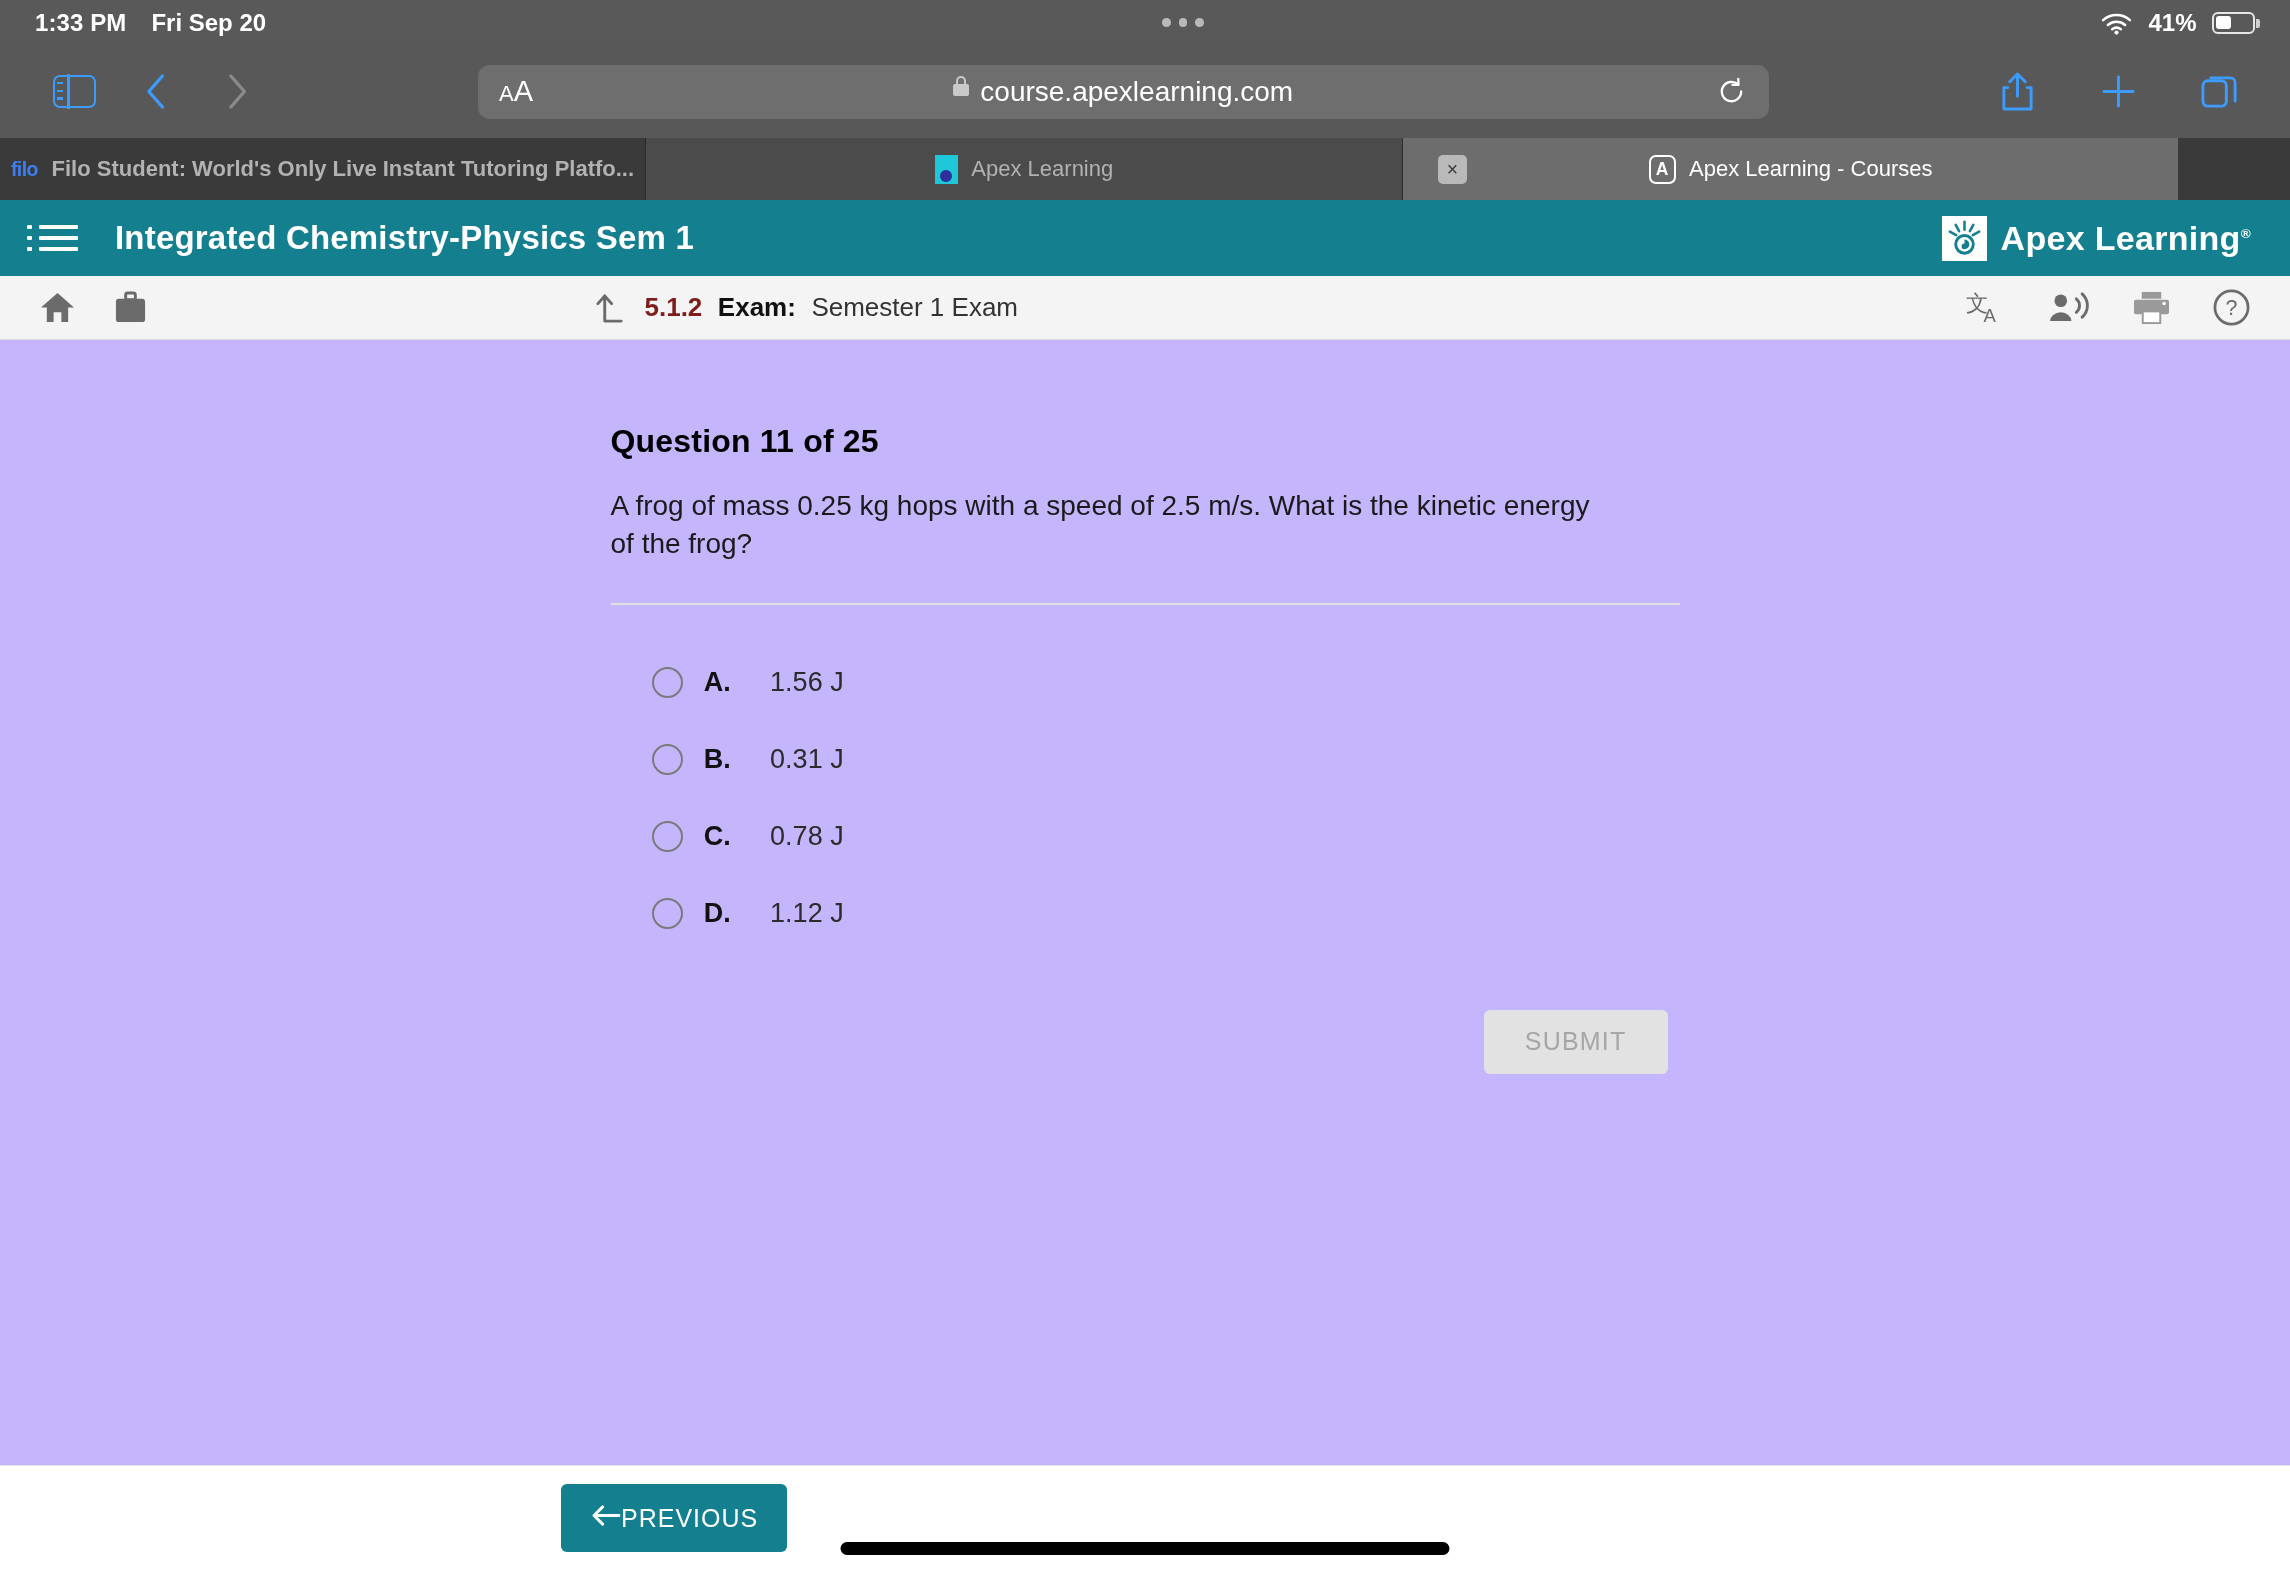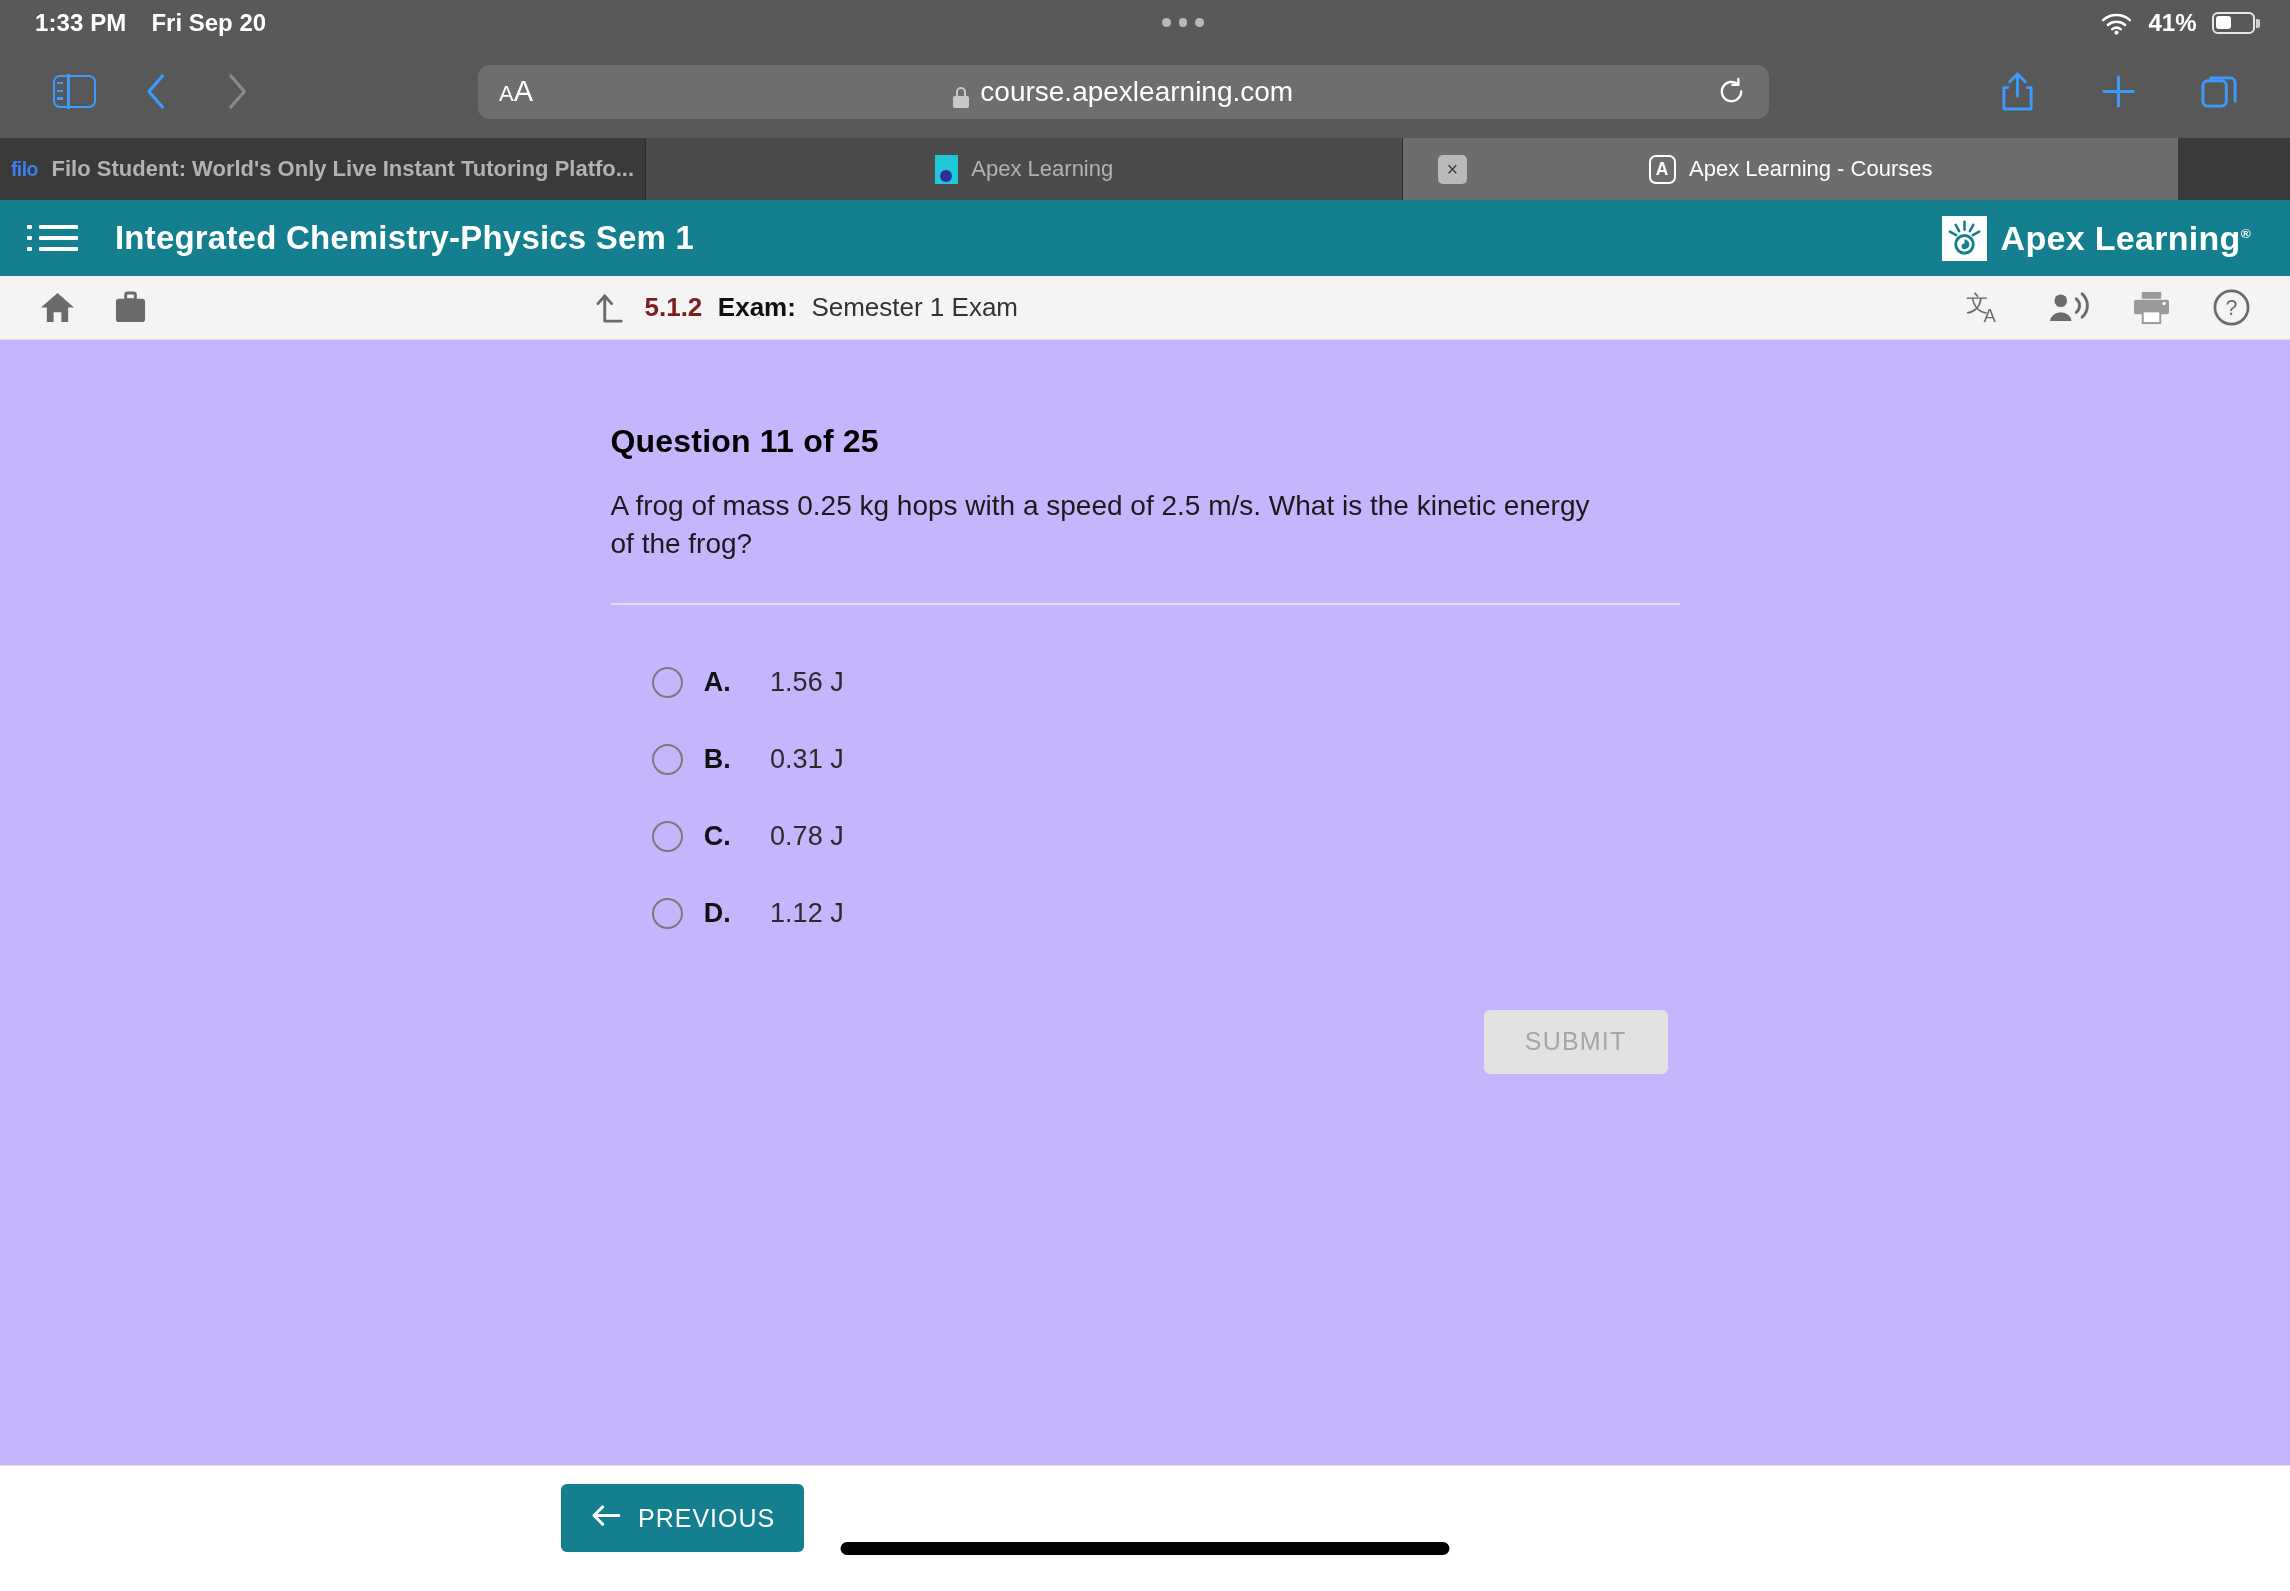--- a/index.html
+++ b/index.html
@@ -52,21 +52,21 @@
     flex: 1; max-width: 1291px; margin: 0 auto;
     height: 54px; background: #6e6e6e; border-radius: 11.6px;
     display: flex; align-items: center; position: relative;
   }
   .aa-btn {
     position: absolute; left: 21.3px; color: #ffffff;
     font-size: 29px; letter-spacing: -1px; line-height: 1;
     display: flex; align-items: baseline; gap: 1px;
   }
   .aa-btn .small { font-size: 22px; }
-  .url-center { flex: 1; display: flex; align-items: flex-end; justify-content: center; gap: 11.6px; }
+  .url-center { flex: 1; display: flex; align-items: flex-start; justify-content: center; gap: 11.6px; }
   .lock { width: 15.5px; height: 20.4px; position: relative; }
   .lock .shackle { position: absolute; left: 2.9px; top: 0; width: 9.7px; height: 8.7px; border: 2.4px solid #c9c9c9; border-bottom: none; border-radius: 4.9px 4.9px 0 0; }
   .lock .body { position: absolute; left: 0; bottom: 0; width: 15.5px; height: 11.6px; background: #c9c9c9; border-radius: 1.9px; }
   .url-text { color: #ffffff; font-size: 28px; }
   .reload { position: absolute; right: 23px; width: 29px; height: 29px; }
   .bb-right { display: flex; align-items: center; gap: 25px; margin-left: 11.6px; }
   .bb-right .bb-icon { width: 76px; }
 
   
   .tabbar { height: 62px; background: #3a3a3a; display: flex; align-items: stretch; }
@@ -136,21 +136,21 @@
 
   
   .bottombar {
     position: absolute; left: 0; right: 0; bottom: 0; height: 105px;
     background: #ffffff; border-top: 1.9px solid #e3e3e3;
     display: flex; align-items: center;
   }
   .prev-btn {
     margin-left: 561px; background: #137f8f; color: #ffffff;
     border: none; border-radius: 5.8px; height: 68px; padding: 0 29px;
-    display: flex; align-items: center; gap: 17px;
+    display: flex; align-items: center; gap: 0;
     font-size: 25px; letter-spacing: 1px; cursor: pointer;
   }
   .home-indicator {
     position: absolute; left: 50%; transform: translateX(-50%);
     bottom: 14.6px; width: 609px; height: 13.6px; background: #000000; border-radius: 7.8px;
   }
 </style>
 </head>
 <body>
 

